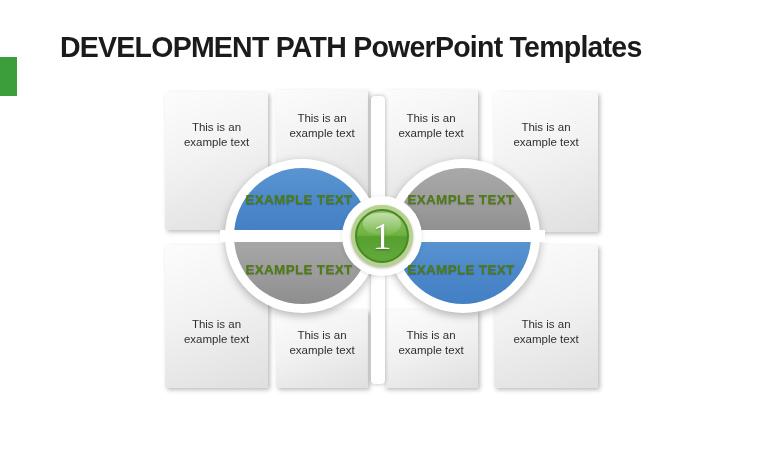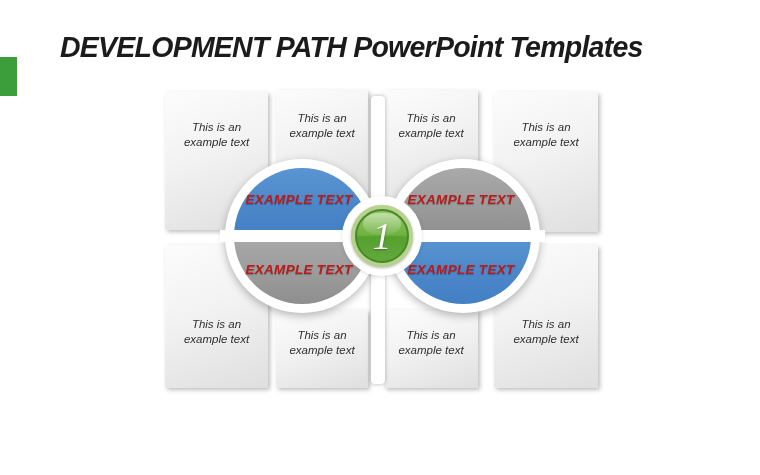--- a/index.html
+++ b/index.html
@@ -1,20 +1,20 @@
 <!DOCTYPE html>
 <html><head>
 <meta charset="utf-8">
 <style>
   html,body{margin:0;padding:0;}
   body{
     width:760px;height:475px;background:#ffffff;overflow:hidden;position:relative;
     font-family:"Liberation Sans", sans-serif;
   }
-  .stage{position:absolute;inset:0;font-style:italic;}
+  .stage{position:absolute;inset:0;}
 
   
   .accent-bar{position:absolute;left:0;top:57px;width:17px;height:39px;background:#3b9e3b;}
   .title{
     position:absolute;left:60px;top:10px;width:700px;
     font-size:30px;font-weight:700;color:#1b1b1b;letter-spacing:-0.8px;
     transform:scaleX(0.95);transform-origin:left center;white-space:nowrap;
   }
 
   
@@ -72,21 +72,21 @@
     background:linear-gradient(180deg,#92c566 0%,#6fb23f 48%,#55a02f 52%,#63a93c 100%);}
   .green-disc::before{content:'';position:absolute;left:6px;right:6px;top:2px;height:22px;
     border-radius:50%/60%;
     background:linear-gradient(rgba(255,255,255,0.45),rgba(255,255,255,0.06));}
   .center-number{position:absolute;inset:0;display:flex;align-items:center;justify-content:center;
     font-family:"Liberation Serif", serif;font-size:38px;color:#fcfcfc;
     text-shadow:0 1px 2px rgba(0,0,0,0.35);z-index:9;}
 
   
   .petal-label{position:absolute;width:130px;height:20px;text-align:center;z-index:10;
-    font-size:13.5px;font-weight:700;color:#b91c1c;letter-spacing:0.3px;
+    font-size:13.5px;font-weight:700;color:#4d7c0f;letter-spacing:0.3px;
     text-shadow:0 1px 1px rgba(0,0,0,0.25);}
   .pl-tl{left:234px;top:192px;}
   .pl-tr{left:396px;top:192px;}
   .pl-bl{left:234px;top:262px;}
   .pl-br{left:396px;top:262px;}
 </style>
 </head>
 <body>
 
 <div class="stage">

